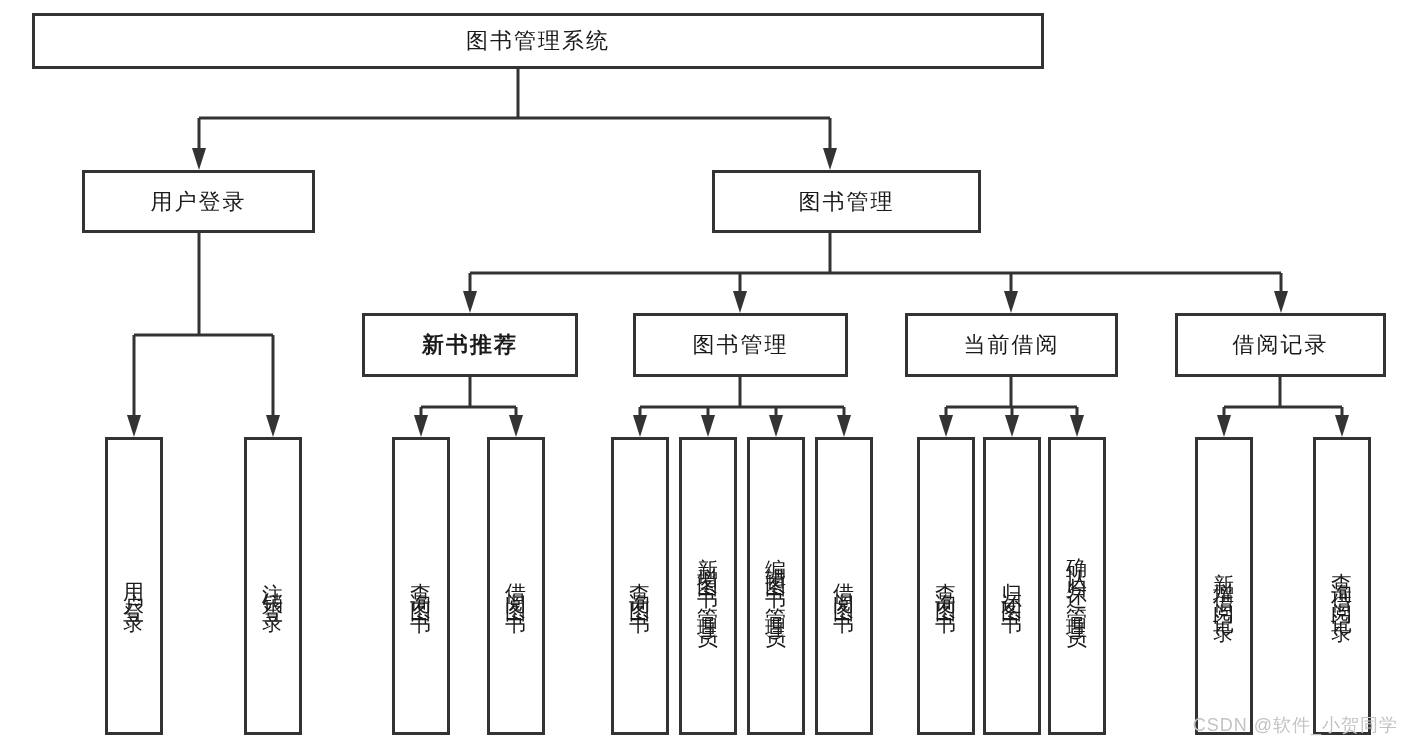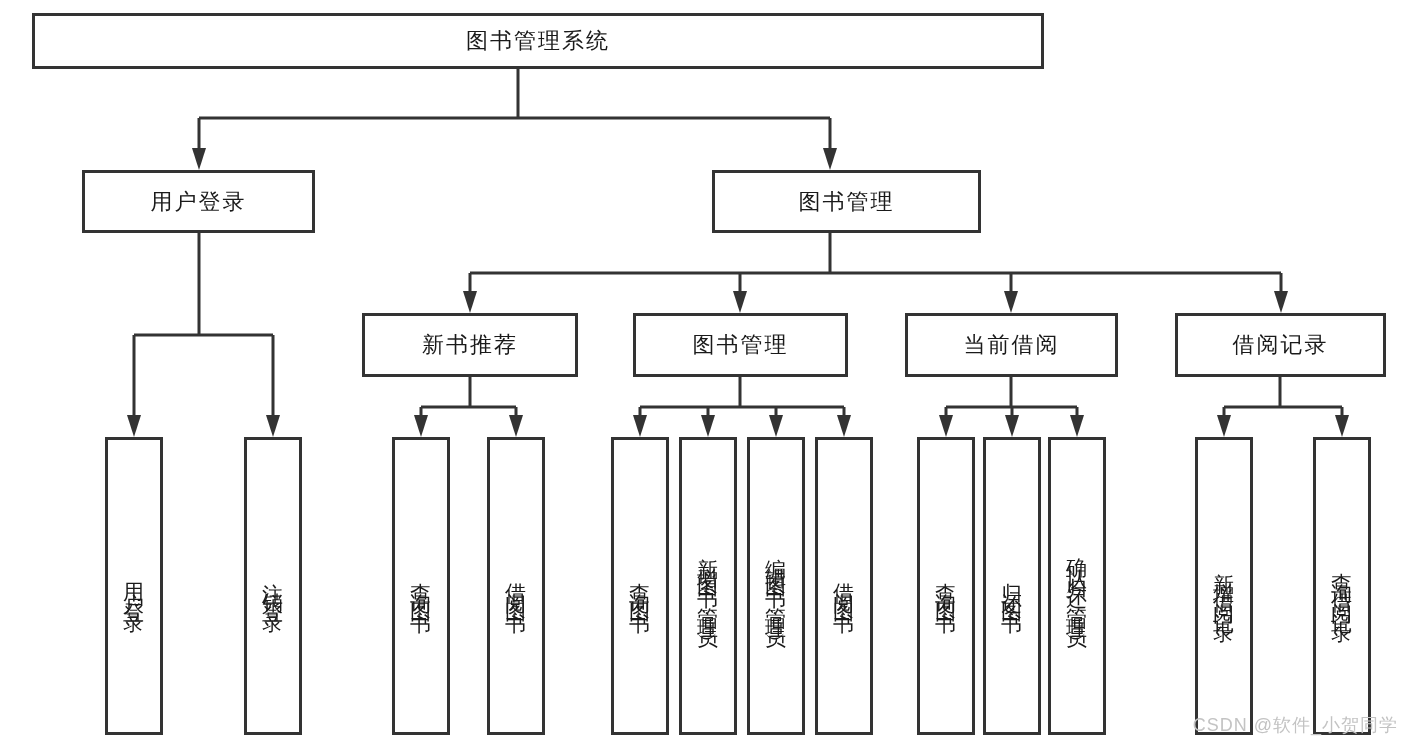--- a/index.html
+++ b/index.html
@@ -46,21 +46,21 @@
     writing-mode: vertical-rl;
     text-orientation: mixed;
     font-size: 21px;
     letter-spacing: 10px;
     line-height: 1;
   }
   
   .n-root   { left: 12px;   top: 13px;  width: 1012px; height: 56px; margin-left: 20px; }
   .n-login  { left: 82px;   top: 170px; width: 233px;  height: 63px; }
   .n-mgmt   { left: 712px;  top: 170px; width: 269px;  height: 63px; }
-  .n-nbr    { left: 362px;  top: 313px; width: 216px;  height: 64px; }
+  .n-nbr    { left: 362px;  top: 313px; width: 216px;  height: 64px; font-weight: bold; }
   .n-bb     { left: 633px;  top: 313px; width: 215px;  height: 64px; }
   .n-cb     { left: 905px;  top: 313px; width: 213px;  height: 64px; }
   .n-br     { left: 1175px; top: 313px; width: 211px;  height: 64px; }
   .lf-0  { left: 105px; }
   .lf-1  { left: 244px; }
   .lf-2  { left: 392px; }
   .lf-3  { left: 487px; }
   .lf-4  { left: 611px; }
   .lf-5  { left: 679px; }
   .lf-6  { left: 747px; }

